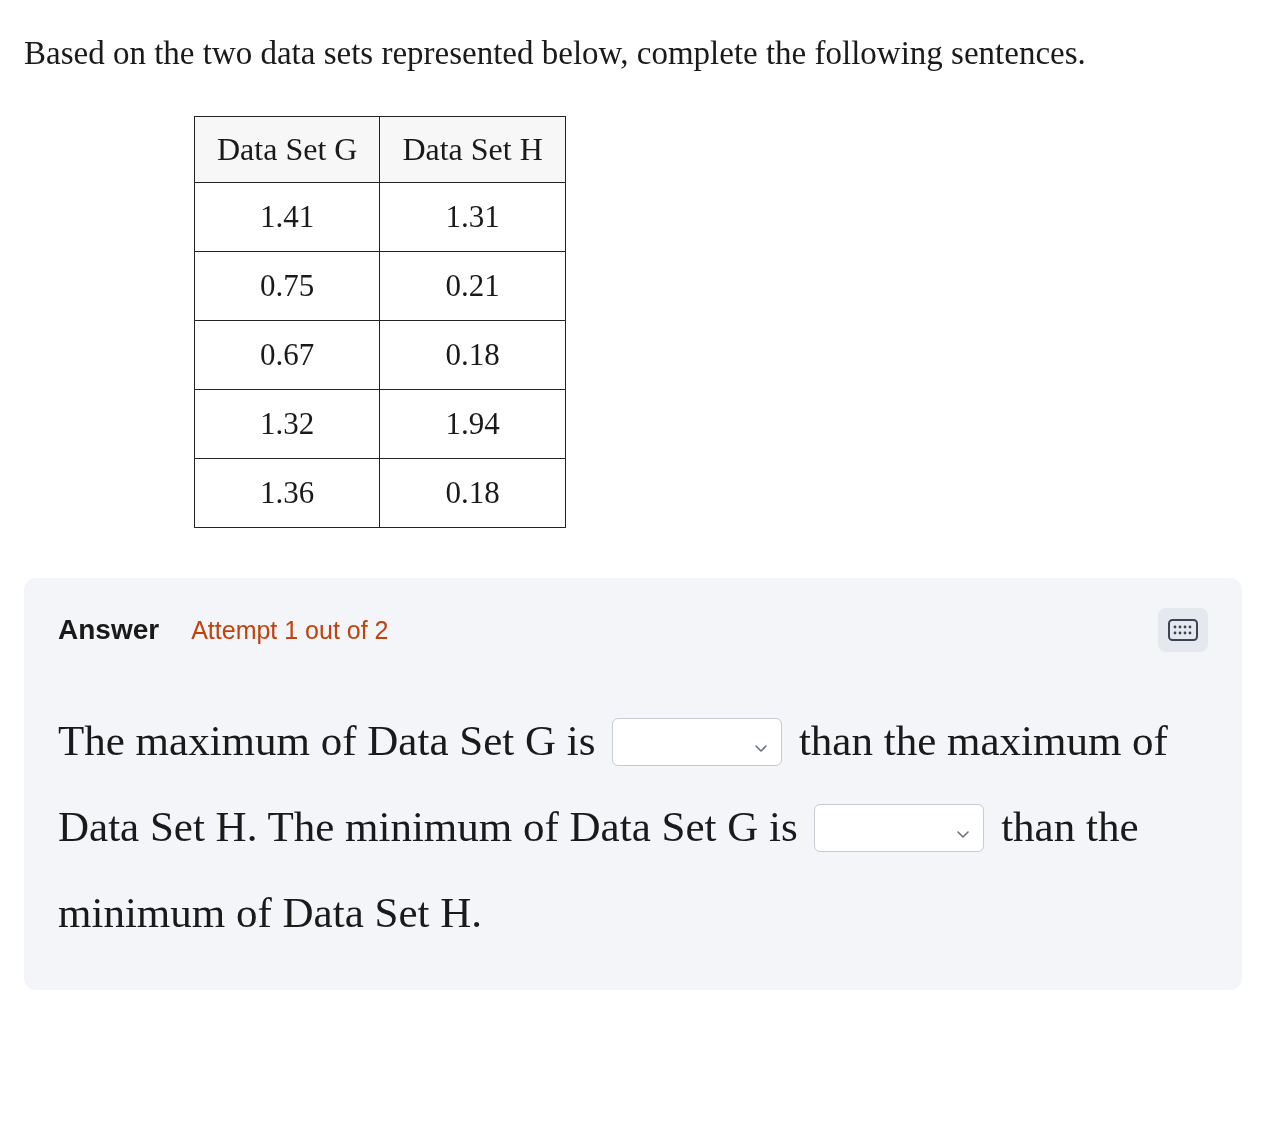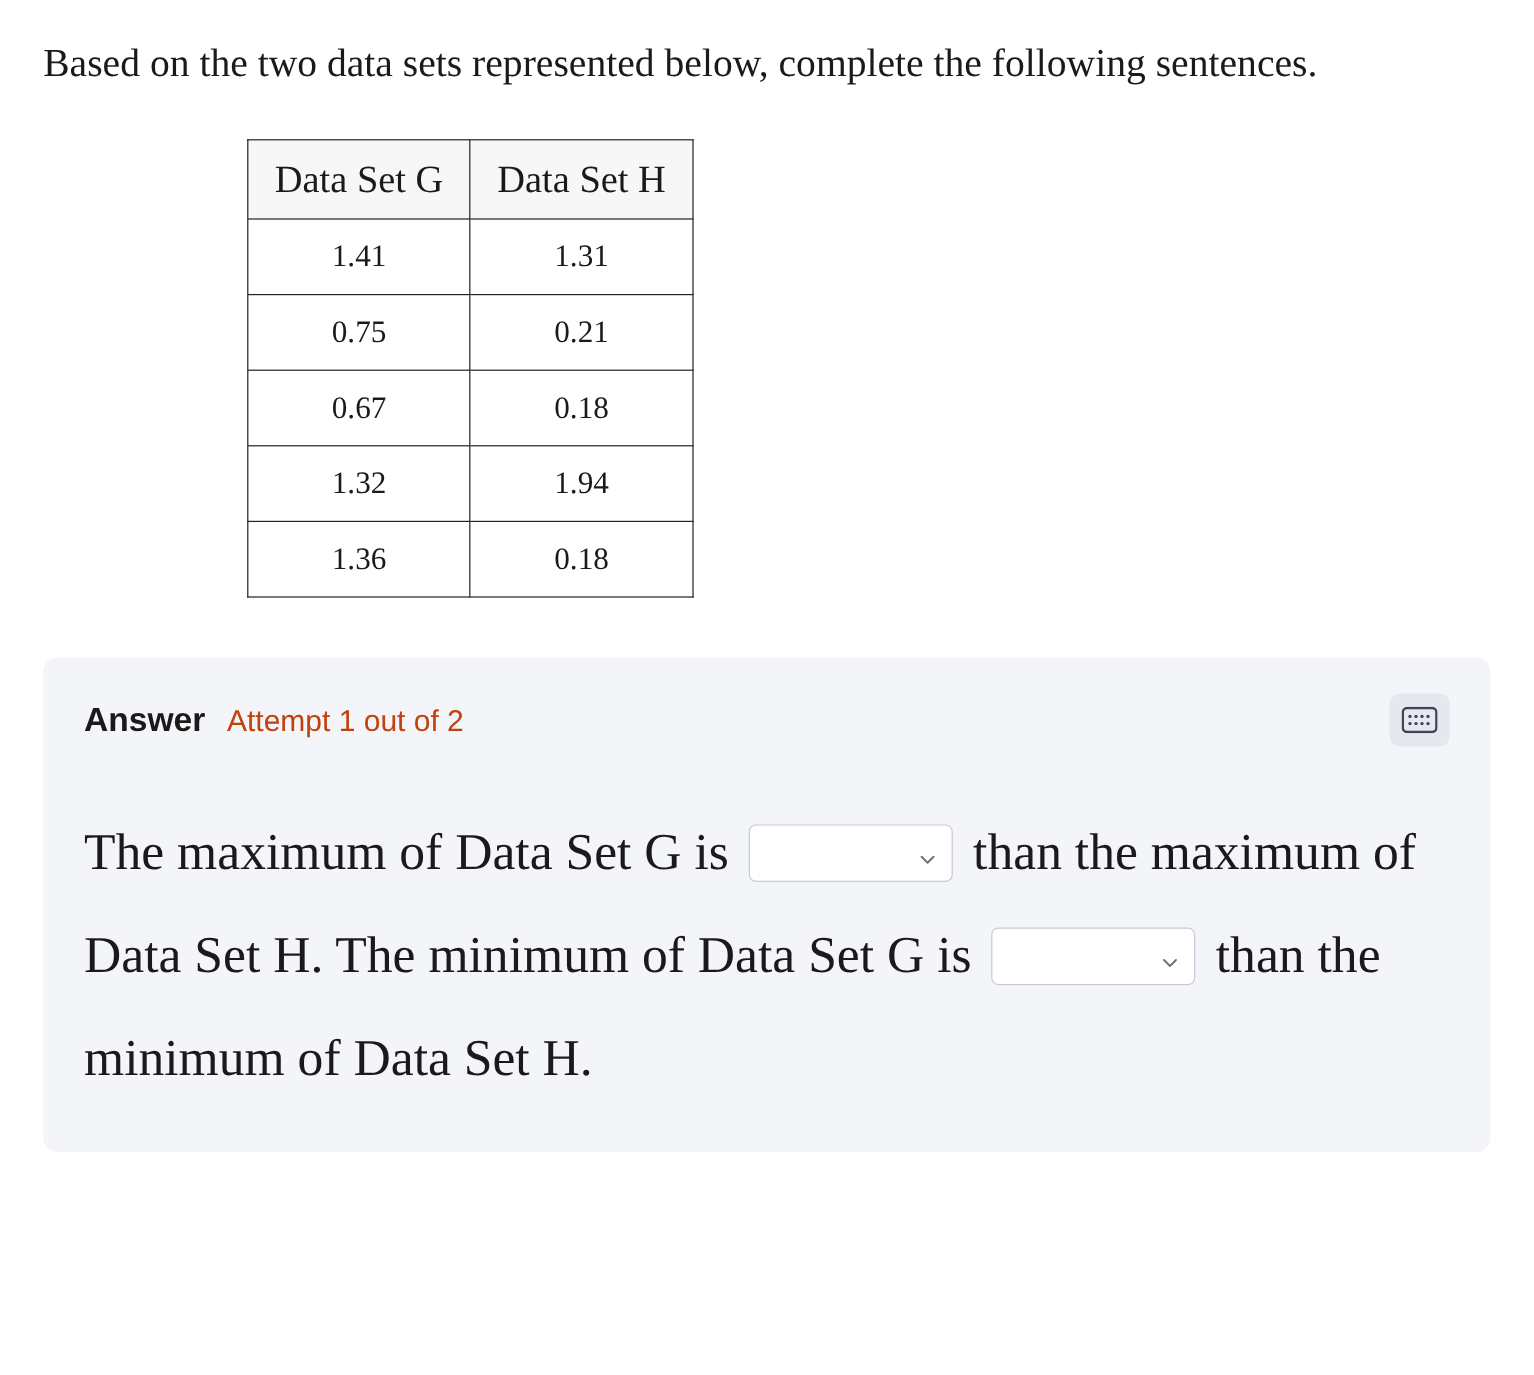--- a/index.html
+++ b/index.html
@@ -5,21 +5,21 @@
   html, body {
     margin: 0;
     padding: 0;
     background: #fff;
     font-family: Georgia, 'Times New Roman', Times, serif;
     color: #1a1a1a;
   }
   .page {
     width: 1278px;
     box-sizing: border-box;
-    padding: 30px 36px 40px 36px;
+    padding: 30px 36px 40px 24px;
   }
   .prompt {
     font-size: 33px;
     line-height: 1.4;
     margin-bottom: 40px;
   }
   .data-table {
     border-collapse: collapse;
     margin-left: 170px;
     margin-bottom: 50px;
@@ -30,39 +30,39 @@
     text-align: center;
     vertical-align: middle;
     font-weight: 400;
   }
   .data-table th {
     background: #f7f7f7;
     font-size: 32px;
     padding: 14px 22px;
   }
   .data-table td {
-    font-size: 26px;
+    font-size: 31px;
     padding: 16px 22px;
     min-width: 130px;
   }
   .answer-box {
     background: #f3f5f8;
     border-radius: 12px;
     padding: 30px 34px 34px 34px;
   }
   .answer-header {
     display: flex;
     align-items: center;
     justify-content: space-between;
     margin-bottom: 46px;
   }
   .answer-left {
     display: flex;
     align-items: baseline;
-    gap: 18px;
+    gap: 32px;
   }
   .answer-label {
     font-family: -apple-system, "Segoe UI", Arial, sans-serif;
     font-weight: 700;
     font-size: 28px;
   }
   .attempt {
     font-family: -apple-system, "Segoe UI", Arial, sans-serif;
     color: #c2410c;
     font-size: 25px;

